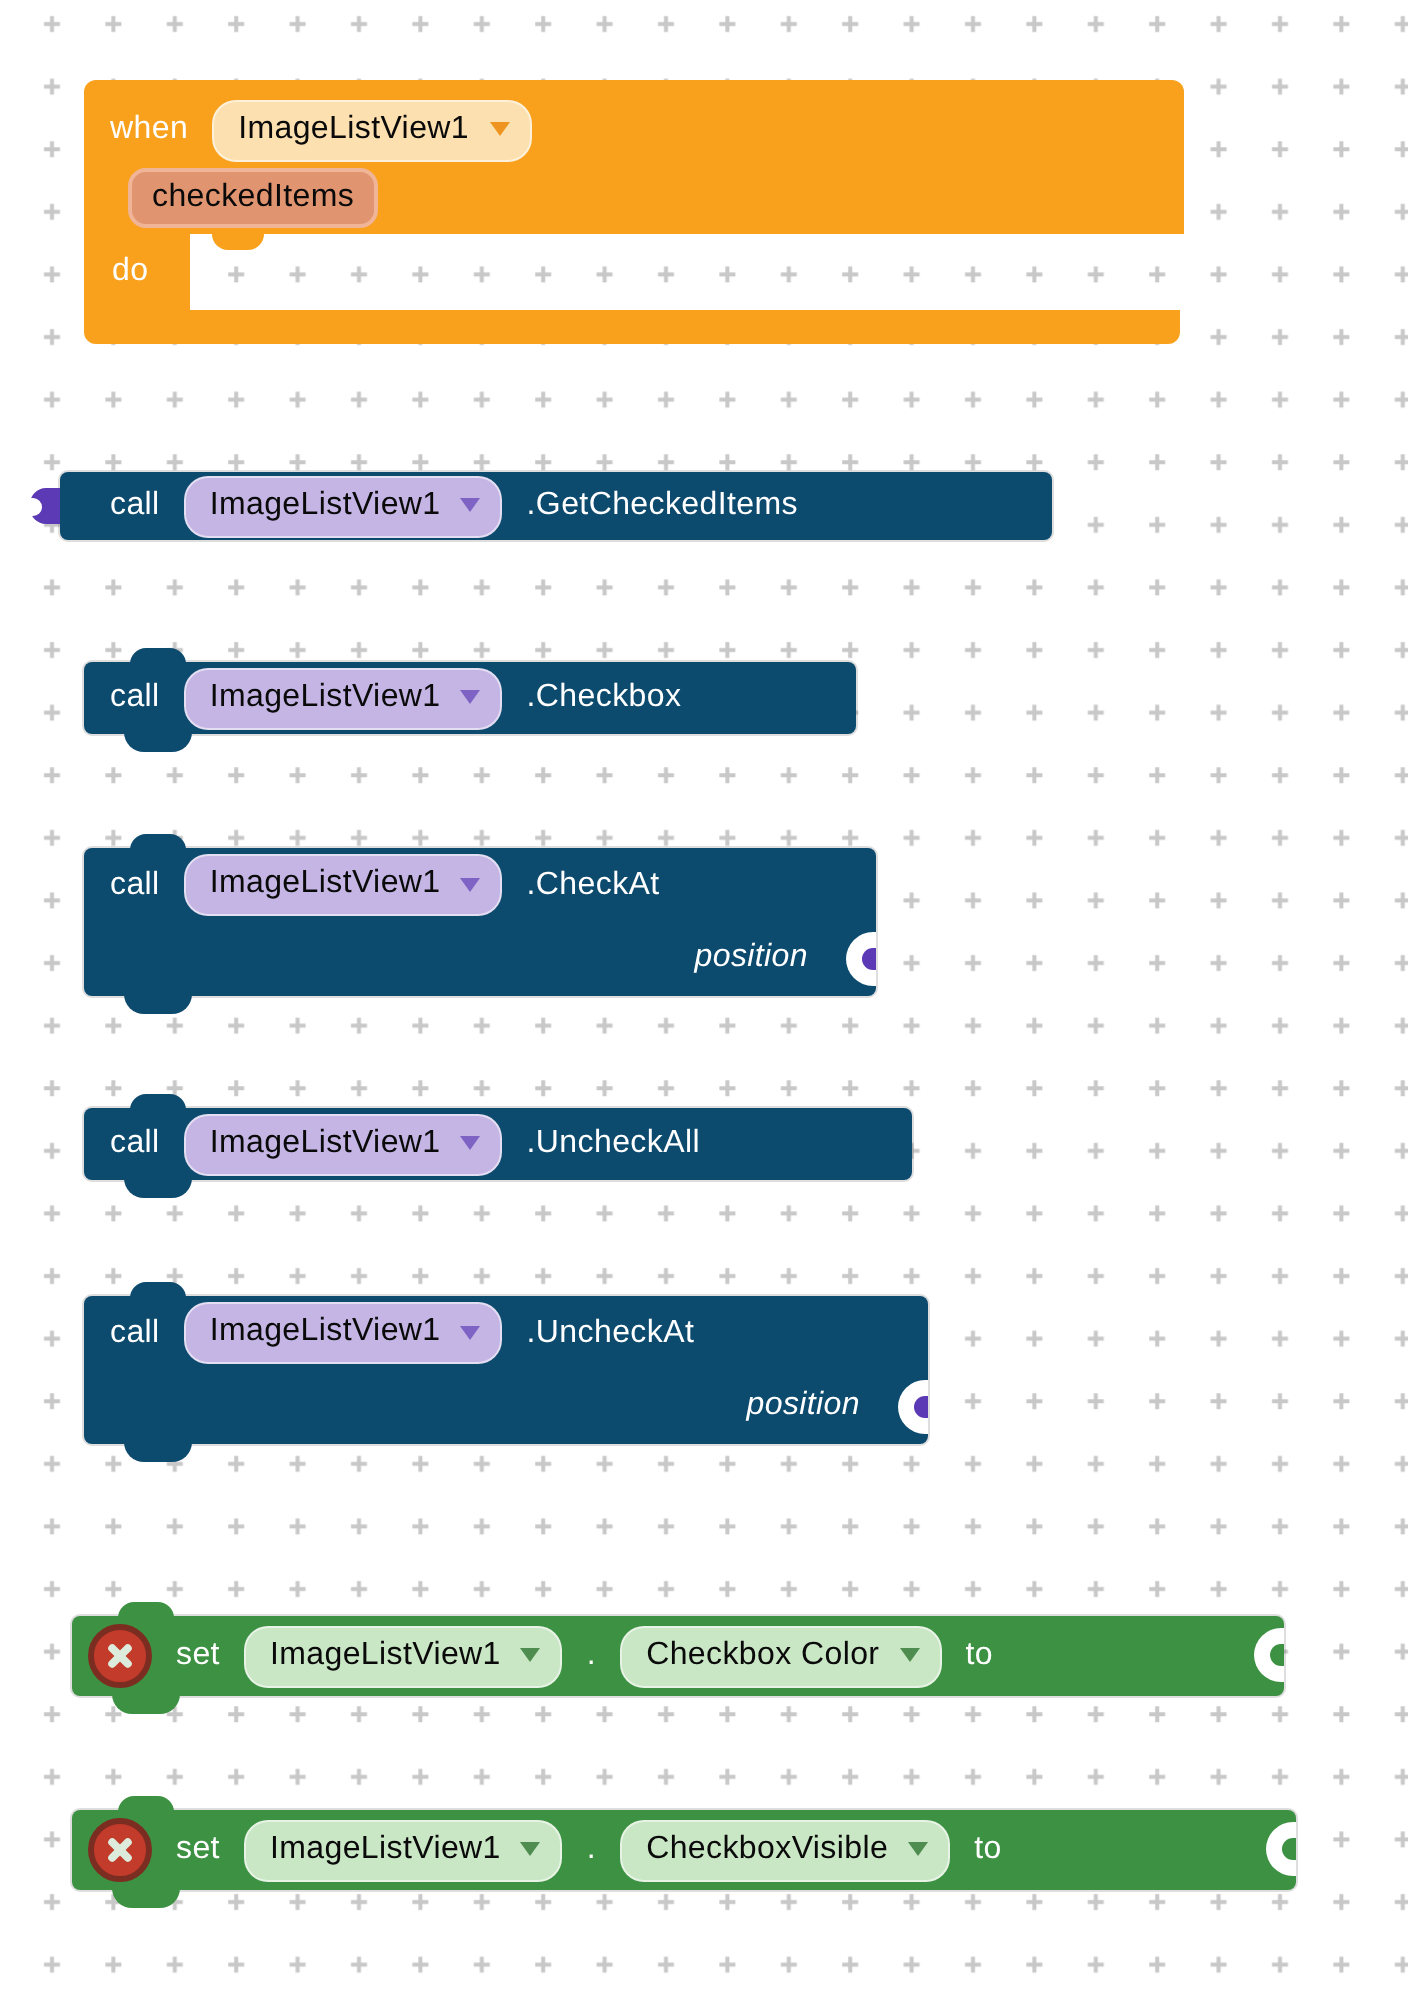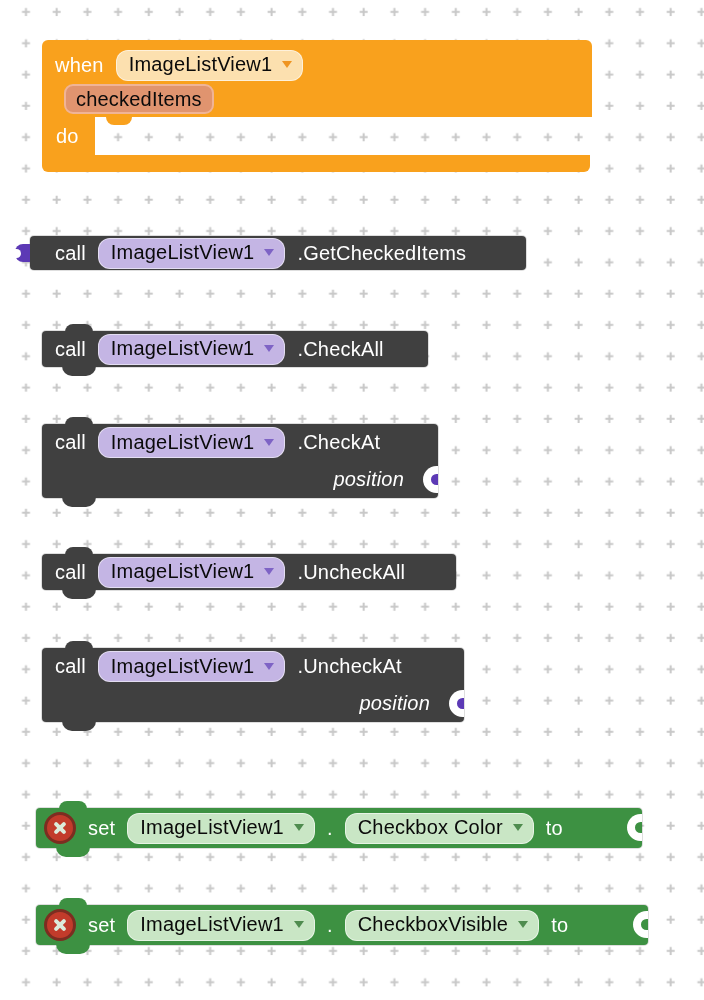--- a/index.html
+++ b/index.html
@@ -4,24 +4,24 @@
 <style>
   html,body{margin:0;padding:0;}
   body{
     width:704px;height:1000px;position:relative;overflow:hidden;
     background:#ffffff;
     font-family:"Liberation Sans",sans-serif;
   }
   .grid-svg{position:absolute;left:0;top:0;z-index:0;}
   .canvas{position:absolute;left:0;top:0;width:704px;height:1000px;z-index:1;}
 
-  .block{position:absolute;box-sizing:border-box;font-size:20px;letter-spacing:.2px;}
+  .block{position:absolute;box-sizing:border-box;font-size:16px;letter-spacing:.2px;}
   .body-ring{box-shadow:0 0 0 1px rgba(0,0,0,.13);}
   .orange-bg{background:#F9A11D;}
-  .purple-bg{background:#404040;}
+  .purple-bg{background:#0c4a6e;}
   .green-bg{background:#3D9142;}
 
   .lab{color:#ffffff;white-space:nowrap;}
   .row{display:flex;align-items:center;gap:12px;}
 
   
   .pill{
     display:inline-flex;align-items:center;gap:10px;
     border-radius:12px;padding:1px 10px 2px 12px;height:26px;
     color:#0a0a0a;border:1px solid rgba(255,255,255,.55);
@@ -118,21 +118,21 @@
   </div>
 
   <div class="block purple-bg body-ring row" style="left:42px;top:331px;width:386px;height:36px;border-radius:4px;padding-left:13px;">
     <div class="nub-t"></div>
     <div class="nub-b"></div>
     <span class="lab">call</span>
     <span class="pill pill-lav">
       <span>ImageListView1</span>
       <span class="tri tri-purple"></span>
     </span>
-    <span class="lab">.CheckAll</span>
+    <span class="lab">.Checkbox</span>
   </div>
 
   <div class="block purple-bg body-ring" style="left:42px;top:424px;width:396px;height:74px;border-radius:4px;">
     <div class="nub-t"></div>
     <div class="nub-b"></div>
     <div class="row" style="padding-left:13px;height:37px;">
       <span class="lab">call</span>
       <span class="pill pill-lav">
         <span>ImageListView1</span>
         <span class="tri tri-purple"></span>

